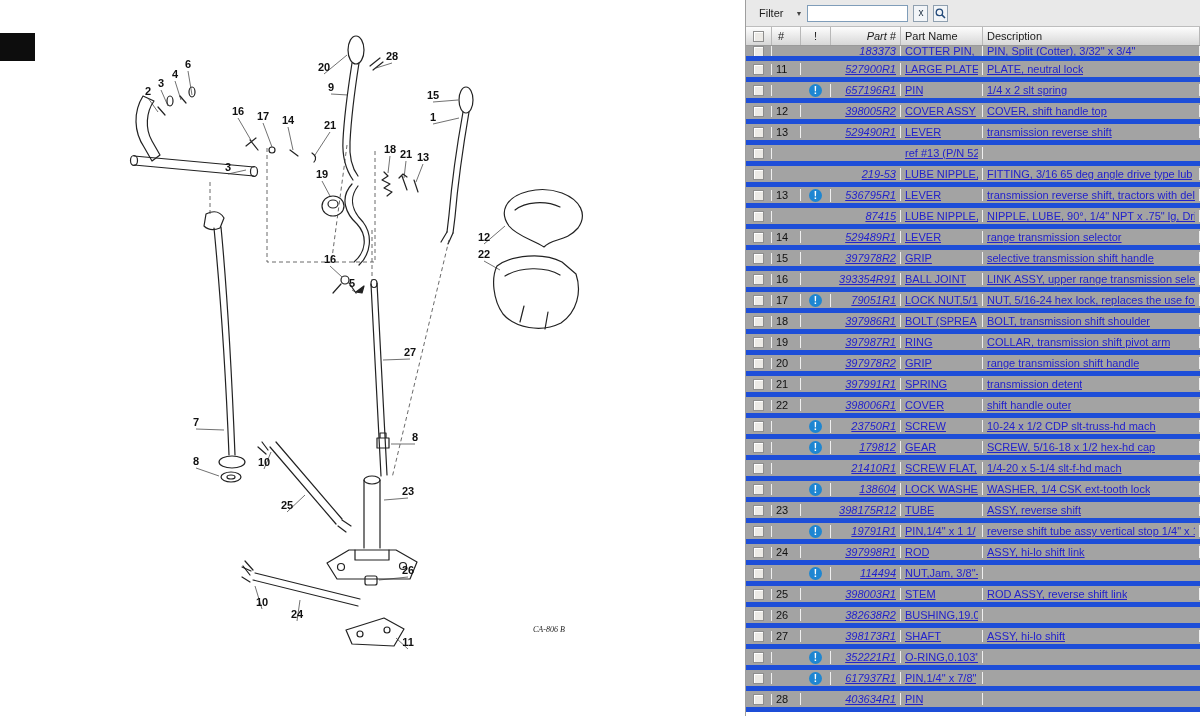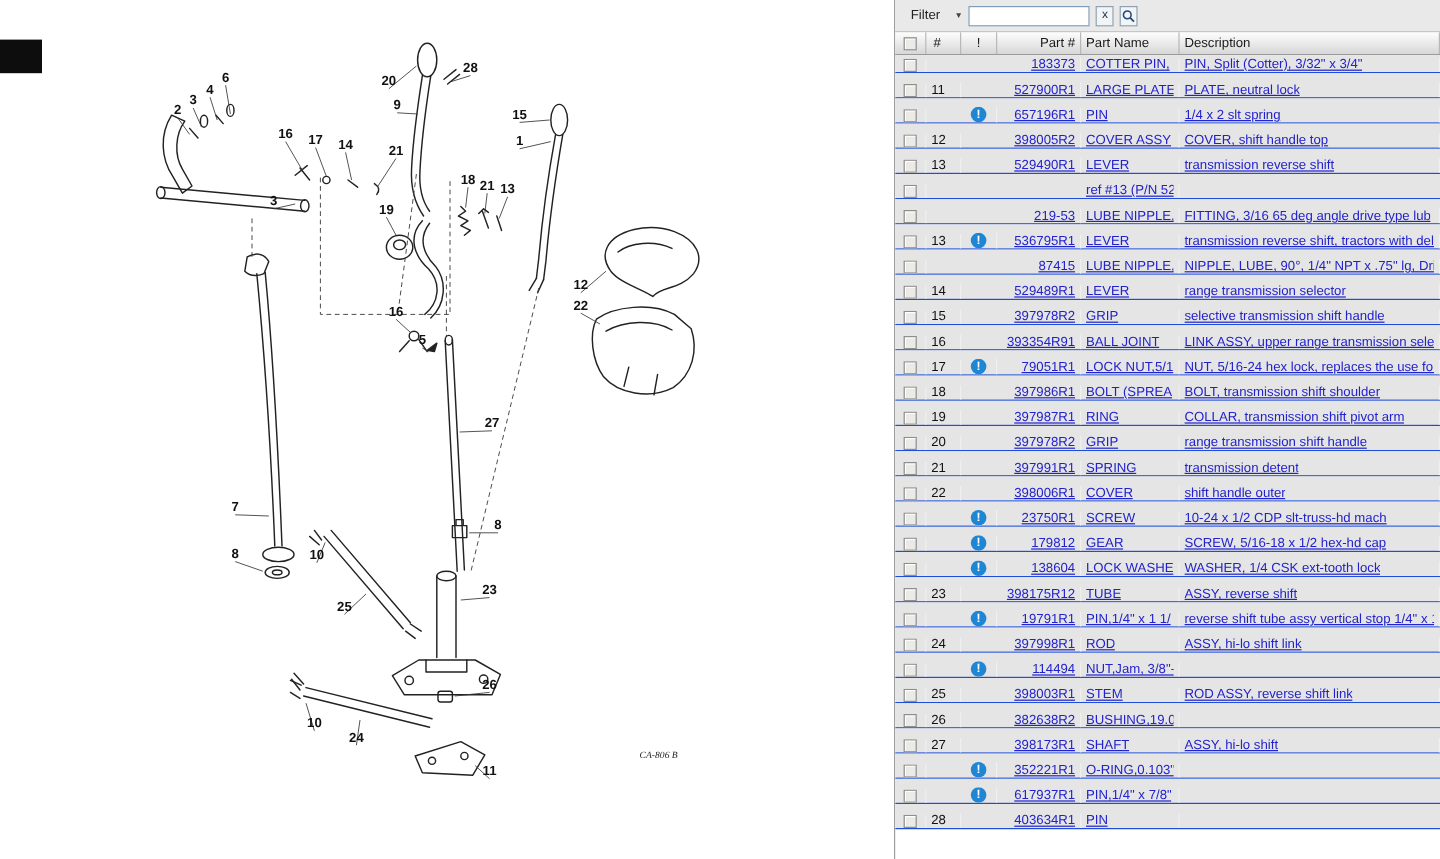--- a/index.html
+++ b/index.html
@@ -28,28 +28,28 @@
 
   
   .thead { flex:0 0 19px; background:linear-gradient(#fdfdfd,#d7d7d7); border-bottom:1px solid #9a9a9a;
            display:flex; font-size:11px; color:#1a1a1a; }
   .hc { border-right:1px solid #b8b8b8; display:flex; align-items:center; padding:0 4px; overflow:hidden; }
 
   
   .col-cb   { flex:0 0 26px; justify-content:center; }
   .col-num  { flex:0 0 29px; padding-left:6px; }
   .col-info { flex:0 0 30px; justify-content:center; }
-  .col-part { flex:0 0 70px; justify-content:flex-end; text-align:right; }
+  .col-part { flex:0 0 70px; justify-content:flex-end; text-align:right;font-style:italic; }
   .col-name { flex:0 0 82px; }
   .col-desc { flex:1 1 auto; }
 
   
   .tbody { flex:1 1 auto; overflow:hidden; }
-  .trow { height:21px; display:flex; align-items:flex-end; border-bottom:1px solid #1d4ed8;
-          font-size:11px; background:#e5e5e5; }
+  .trow { height:21px; display:flex; align-items:center; border-bottom:5px solid #1d4ed8;
+          font-size:11px; background:#a3a3a3; }
   .trow.partial { height:15px; overflow:hidden; }
   .c { display:flex; align-items:center; padding:0 4px; overflow:hidden; white-space:nowrap;
        border-right:1px solid #efefef; }
   .c a { color:var(--link,#2222cc); text-decoration:underline; white-space:nowrap; overflow:hidden; }
   .c a.empty { text-decoration:none; }
   .col-part a { display:block; width:100%; text-align:right; }
 
   .checkbox { width:11px; height:11px; border:1px solid #8e8e8e; background:#eceae6;
               box-shadow:inset 1px 1px 0 #fff; display:inline-block; }
   .info-icon { width:13px; height:13px; border-radius:50%; background:var(--info,#1e86d2);
@@ -628,20 +628,38 @@
           <a href="#">SCREW, 5/16-18 x 1/2 hex-hd cap</a>
         </div>
   </div>
       <div class="trow">
     <div class="c col-cb" style="justify-content:center">
           <span class="checkbox"></span>
         </div>
     <div class="c col-num">
           <span class="num-text"></span>
         </div>
+    <div class="c col-info" style="justify-content:center"></div>
+    <div class="c col-part">
+          <a href="#">21410R1</a>
+        </div>
+    <div class="c col-name">
+          <a href="#">SCREW FLAT,</a>
+        </div>
+    <div class="c col-desc">
+          <a href="#">1/4-20 x 5-1/4 slt-f-hd mach</a>
+        </div>
+  </div>
+      <div class="trow">
+    <div class="c col-cb" style="justify-content:center">
+          <span class="checkbox"></span>
+        </div>
+    <div class="c col-num">
+          <span class="num-text"></span>
+        </div>
     <div class="c col-info" style="justify-content:center">
           <span class="info-icon">!</span>
         </div>
     <div class="c col-part">
           <a href="#">138604</a>
         </div>
     <div class="c col-name">
           <a href="#">LOCK WASHE</a>
         </div>
     <div class="c col-desc">

